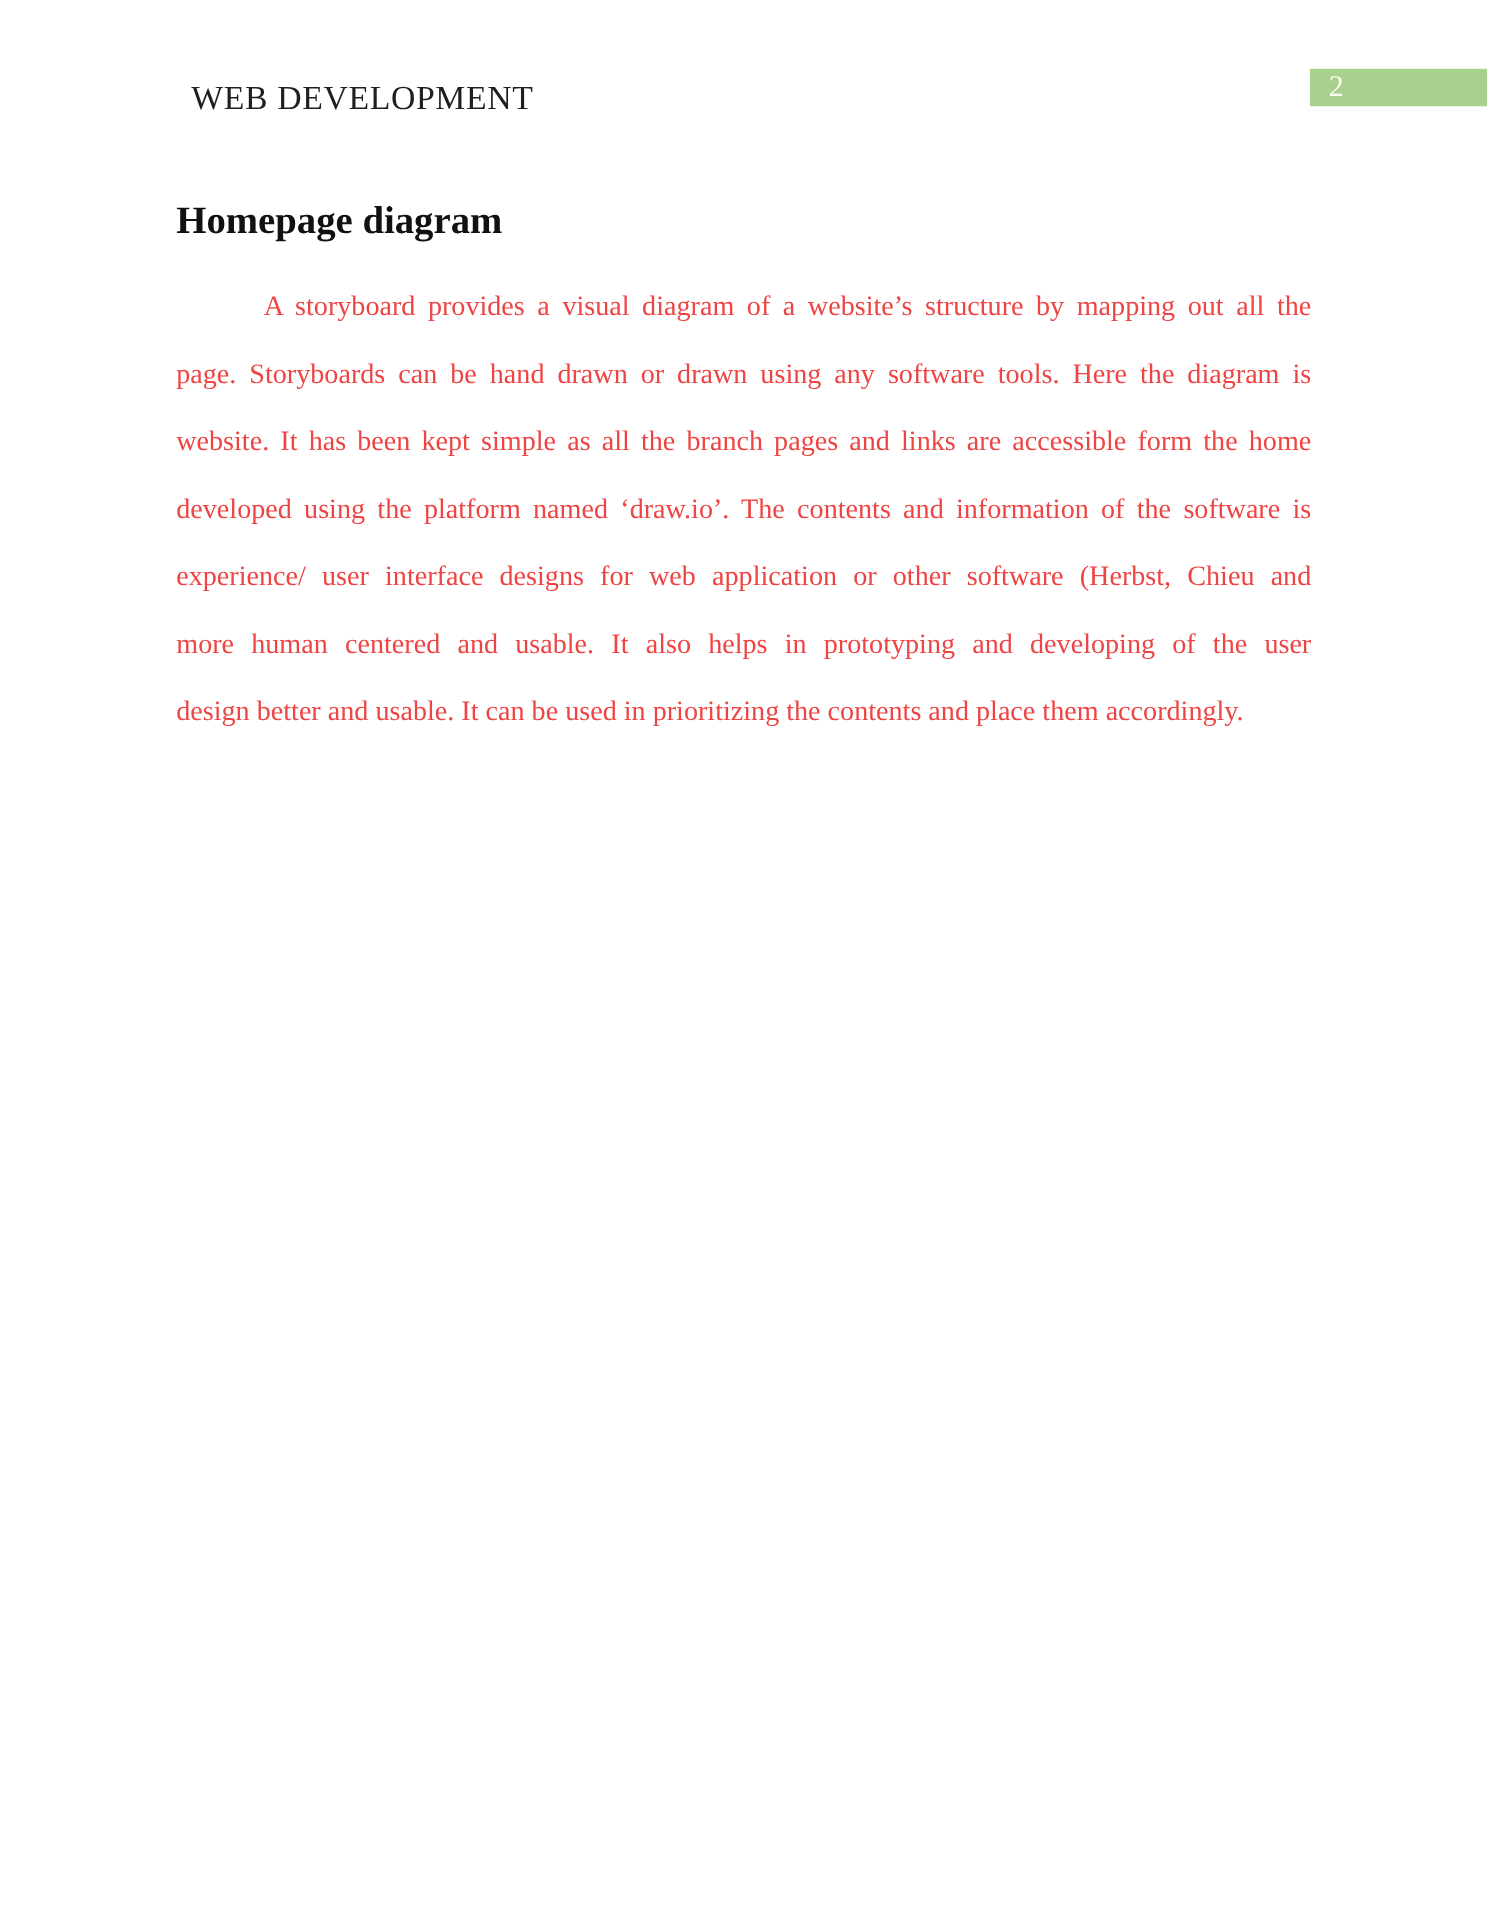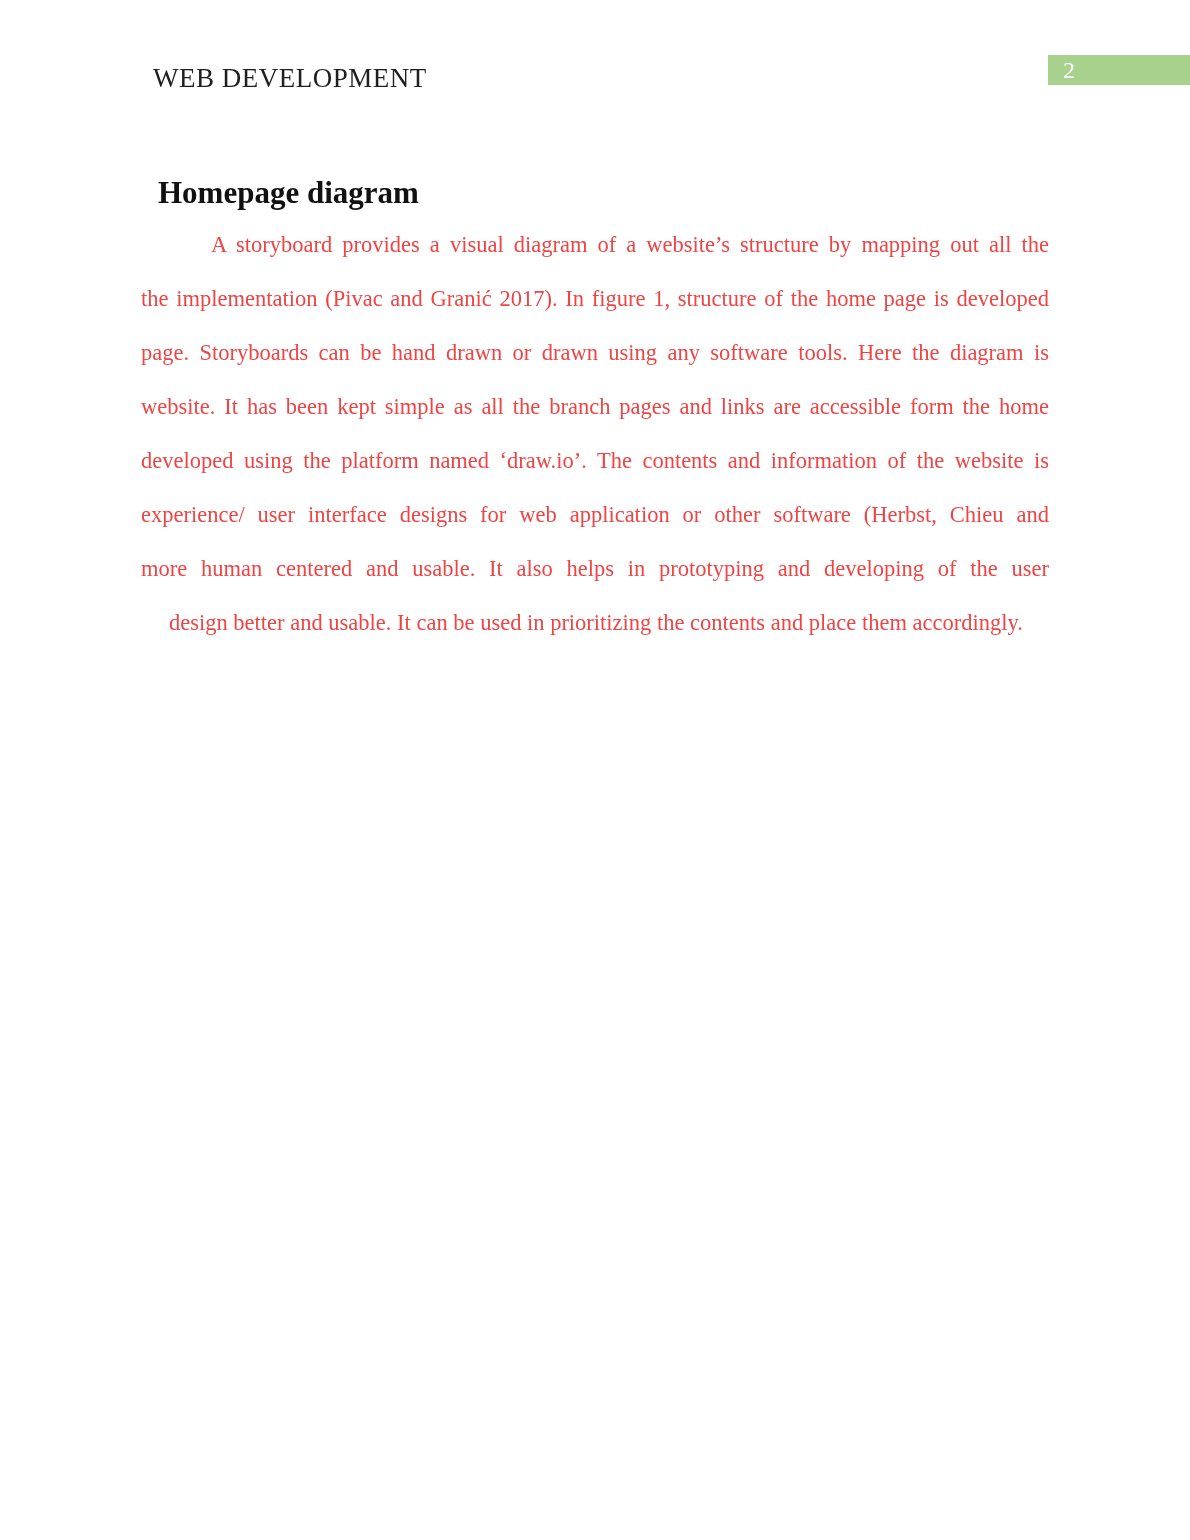--- a/index.html
+++ b/index.html
@@ -37,21 +37,21 @@
     display: block;
     padding-left: 15px;
     font-size: 24px;
     line-height: 30px;
     color: #fbfcf8;
   }
   .section-heading {
     position: absolute;
     left: 141px;
     top: 158px;
-    margin: 17px;
+    margin: 0;
     font-size: 31px;
     font-weight: bold;
     color: #111111;
     white-space: nowrap;
   }
   .body-paragraph {
     position: absolute;
     left: 141px;
     top: 218px;
     width: 908px;
@@ -64,40 +64,38 @@
     text-align: justify;
     text-align-last: justify;
     white-space: normal;
     overflow: hidden;
   }
   .body-paragraph .line.first {
     text-indent: 70px;
   }
   .body-paragraph .line.last {
     text-align-last: left;
-    margin-left: 28px;
   }
 </style>
 </head>
 <body>
 
 <div class="page">
 
   <div class="header-title">WEB DEVELOPMENT</div>
 
   <div class="page-badge">
     <span class="num">2</span>
   </div>
 
   <h1 class="section-heading">Homepage diagram</h1>
 
   <div class="body-paragraph">
       <div class="line first">A storyboard provides a visual diagram of a website’s structure by mapping out all the</div>
-      <div class="line">the implementation (Pivac and Granić 2017). In figure 1, structure of the home page is developed</div>
       <div class="line">page. Storyboards can be hand drawn or drawn using any software tools. Here the diagram is</div>
       <div class="line">website. It has been kept simple as all the branch pages and links are accessible form the home</div>
-      <div class="line">developed using the platform named ‘draw.io’. The contents and information of the website is</div>
+      <div class="line">developed using the platform named ‘draw.io’. The contents and information of the software is</div>
       <div class="line">experience/ user interface designs for web application or other software (Herbst, Chieu and</div>
       <div class="line">more human centered and usable. It also helps in prototyping and developing of the user</div>
       <div class="line last">design better and usable. It can be used in prioritizing the contents and place them accordingly.</div>
     </div>
 
 </div>
 
 </body></html>

